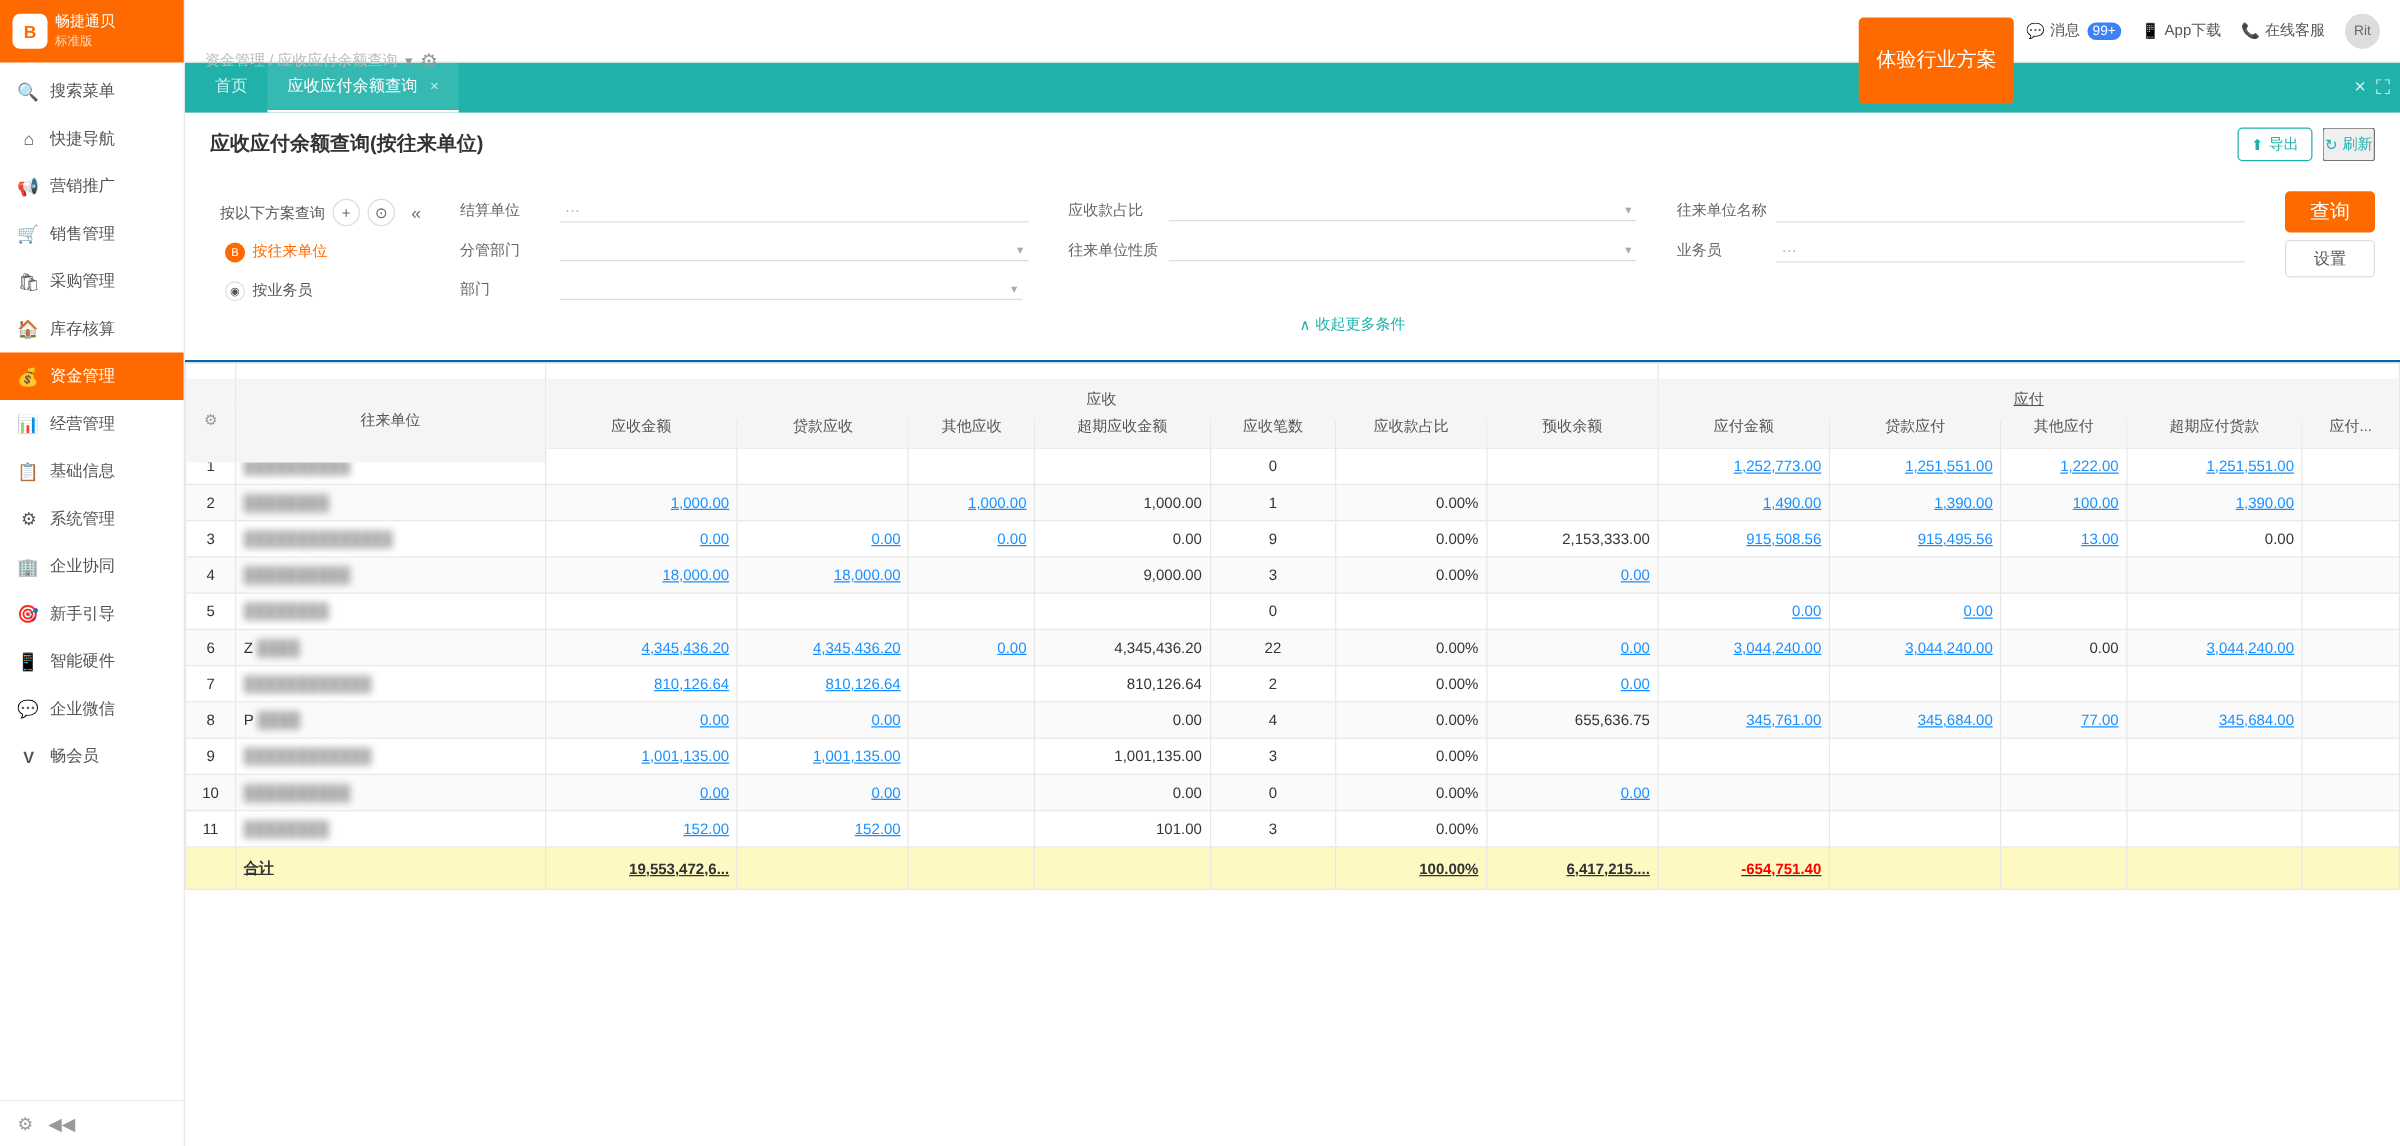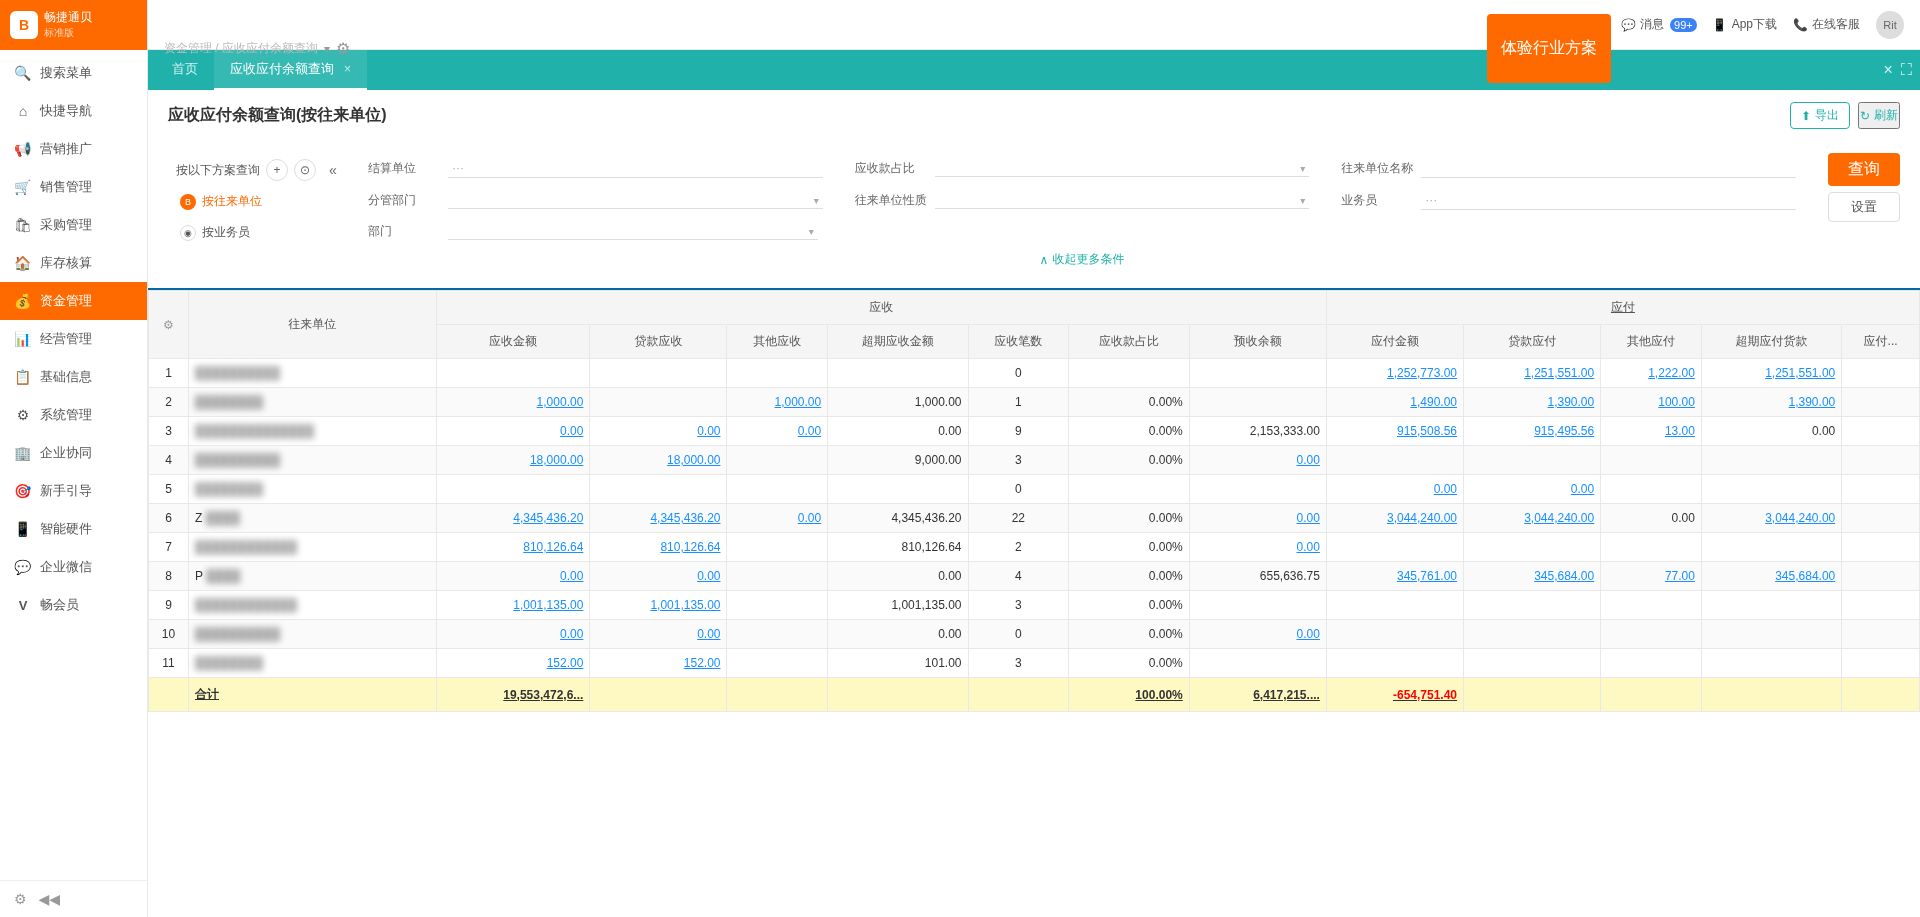--- a/index.html
+++ b/index.html
@@ -84,21 +84,21 @@
     .left-nav-item.active { color: #ff6a00; }
     .left-nav-item-icon { width: 16px; height: 16px; background: #ff6a00; border-radius: 50%; display: flex; align-items: center; justify-content: center; color: #fff; font-size: 9px; }
 
     
     .collapse-row { text-align: center; padding: 4px 0 8px; cursor: pointer; color: #20b2aa; font-size: 12px; display: flex; align-items: center; justify-content: center; gap: 4px; }
 
     
     .table-container { flex: 1; overflow: auto; background: #fff; margin: 0; }
     .data-table { width: 100%; border-collapse: collapse; font-size: 12px; }
     .data-table th {
-      background: #f5f5f5; border: 1px solid #e8e8e8; padding: 8px 6px; text-align: center; font-weight: normal; color: #555; white-space: nowrap; position: sticky; top: 0; z-index: 2;
+      background: #f5f5f5; border: 1px solid #e8e8e8; padding: 8px 6px; text-align: center; font-weight: normal; color: #555; white-space: nowrap; position: sticky; top: 12px; z-index: 2;
     }
     .data-table td { border: 1px solid #e8e8e8; padding: 7px 6px; text-align: right; color: #333; white-space: nowrap; }
     .data-table td.center { text-align: center; }
     .data-table td.name-col { text-align: left; }
     .data-table tr:nth-child(even) td { background: #fafafa; }
     .link-val { color: #1890ff; text-decoration: underline; cursor: pointer; }
     .th-group { background: #f0f0f0; }
     .table-footer { background: #fef9c3; font-weight: bold; text-decoration: underline; }
     .table-footer td { padding: 8px 6px; border: 1px solid #e8e8e8; }
     .settings-icon-btn { width: 24px; height: 24px; cursor: pointer; display: flex; align-items: center; justify-content: center; color: #999; margin: 0 auto; }

